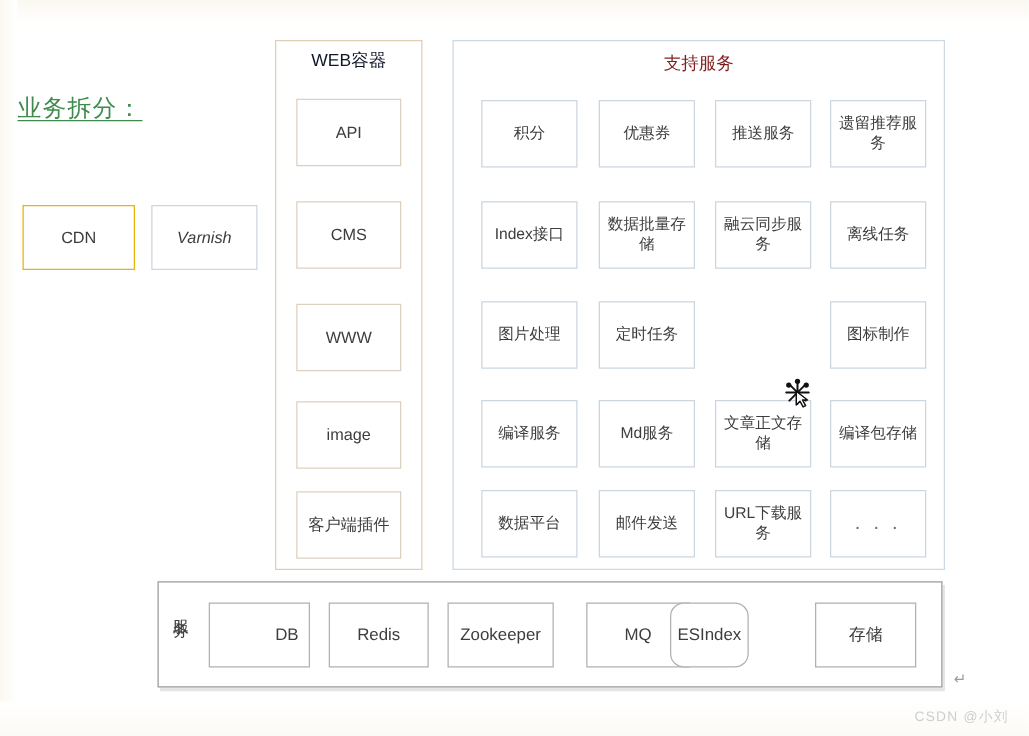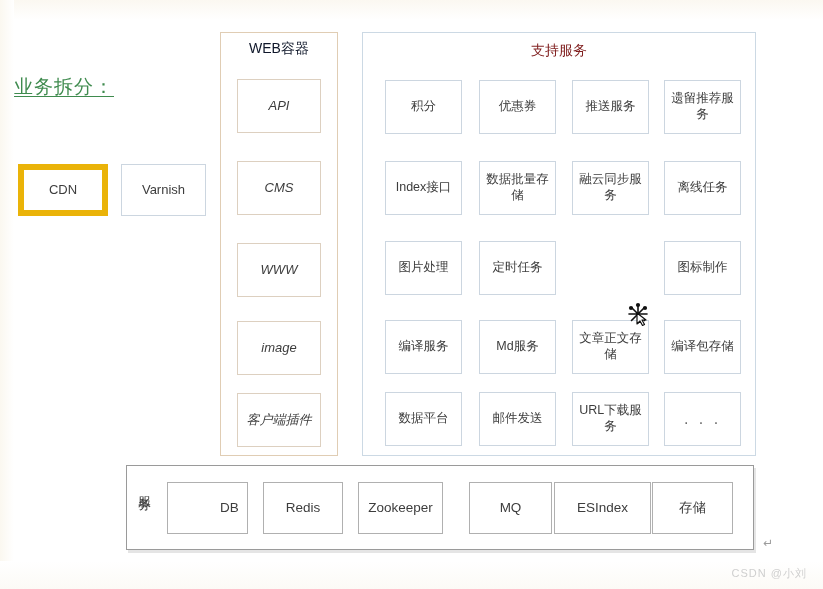--- a/index.html
+++ b/index.html
@@ -58,27 +58,27 @@
     background: #ffffff;
     display: flex;
     align-items: center;
     justify-content: center;
     text-align: center;
     font-size: 13px;
     color: #3d3d3d;
     line-height: 1.25;
     padding: 2px 4px;
   }
-  .node.tan   { border: 1px solid #ddd0c0; font-style: italic; }
+  .node.tan   { border: 1px solid #ddd0c0; }
   .node.blue  { border: 1px solid #ccd6e0; }
-  .node.gray  { border: 6px solid #eab308; }
+  .node.gray  { border: 1px solid #eab308; }
 
   
   #cdn-node     { left: 18px;  top: 164px; width: 90px;  height: 52px; }
-  #varnish-node { left: 121px; top: 164px; width: 85px;  height: 52px; }
+  #varnish-node { left: 121px; top: 164px; width: 85px;  height: 52px; font-style: italic; }
 
   
   #web-container {
     position: absolute;
     left: 220px; top: 32px;
     width: 118px; height: 424px;
     box-sizing: border-box;
     border: 1px solid #e0cdb4;
     background: #ffffff;
   }
@@ -161,21 +161,21 @@
   .svcbar-item {
     height: 52px;
     top: 482px;
     font-size: 13.5px;
     border: 1px solid #b0b0b0;
   }
   #svcbar-0 { left: 167px; width: 81px; padding-left: 48px; }
   #svcbar-1 { left: 263px; width: 80px; }
   #svcbar-2 { left: 358px; width: 85px; }
   #svcbar-3 { left: 457px; width: 83px; margin-left: 12px; }
-  #svcbar-4 { left: 554px; width: 97px; }
+  #svcbar-4 { left: 536px; width: 63px; border-radius: 11px; }
   #svcbar-5 { left: 652px; width: 81px; }
 
   
   #pilcrow {
     position: absolute;
     left: 763px; top: 536px;
     font-size: 12px;
     color: #9c9c9c;
   }
 

